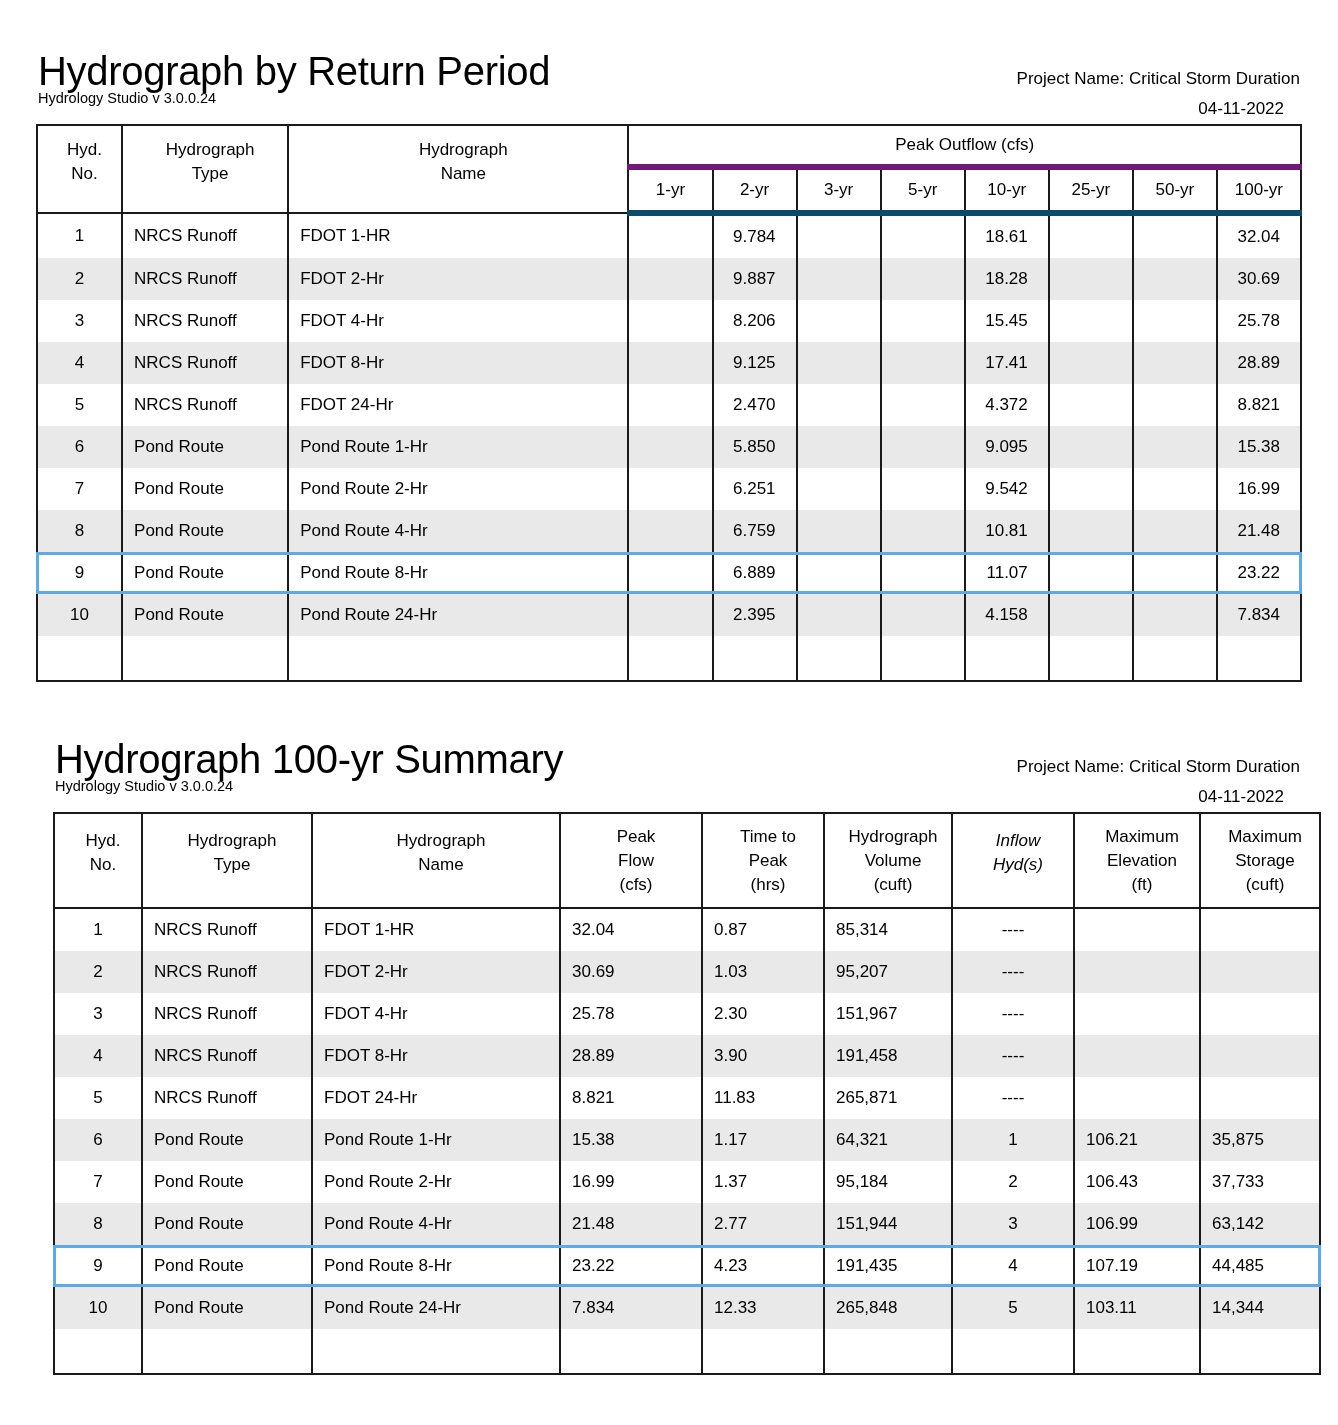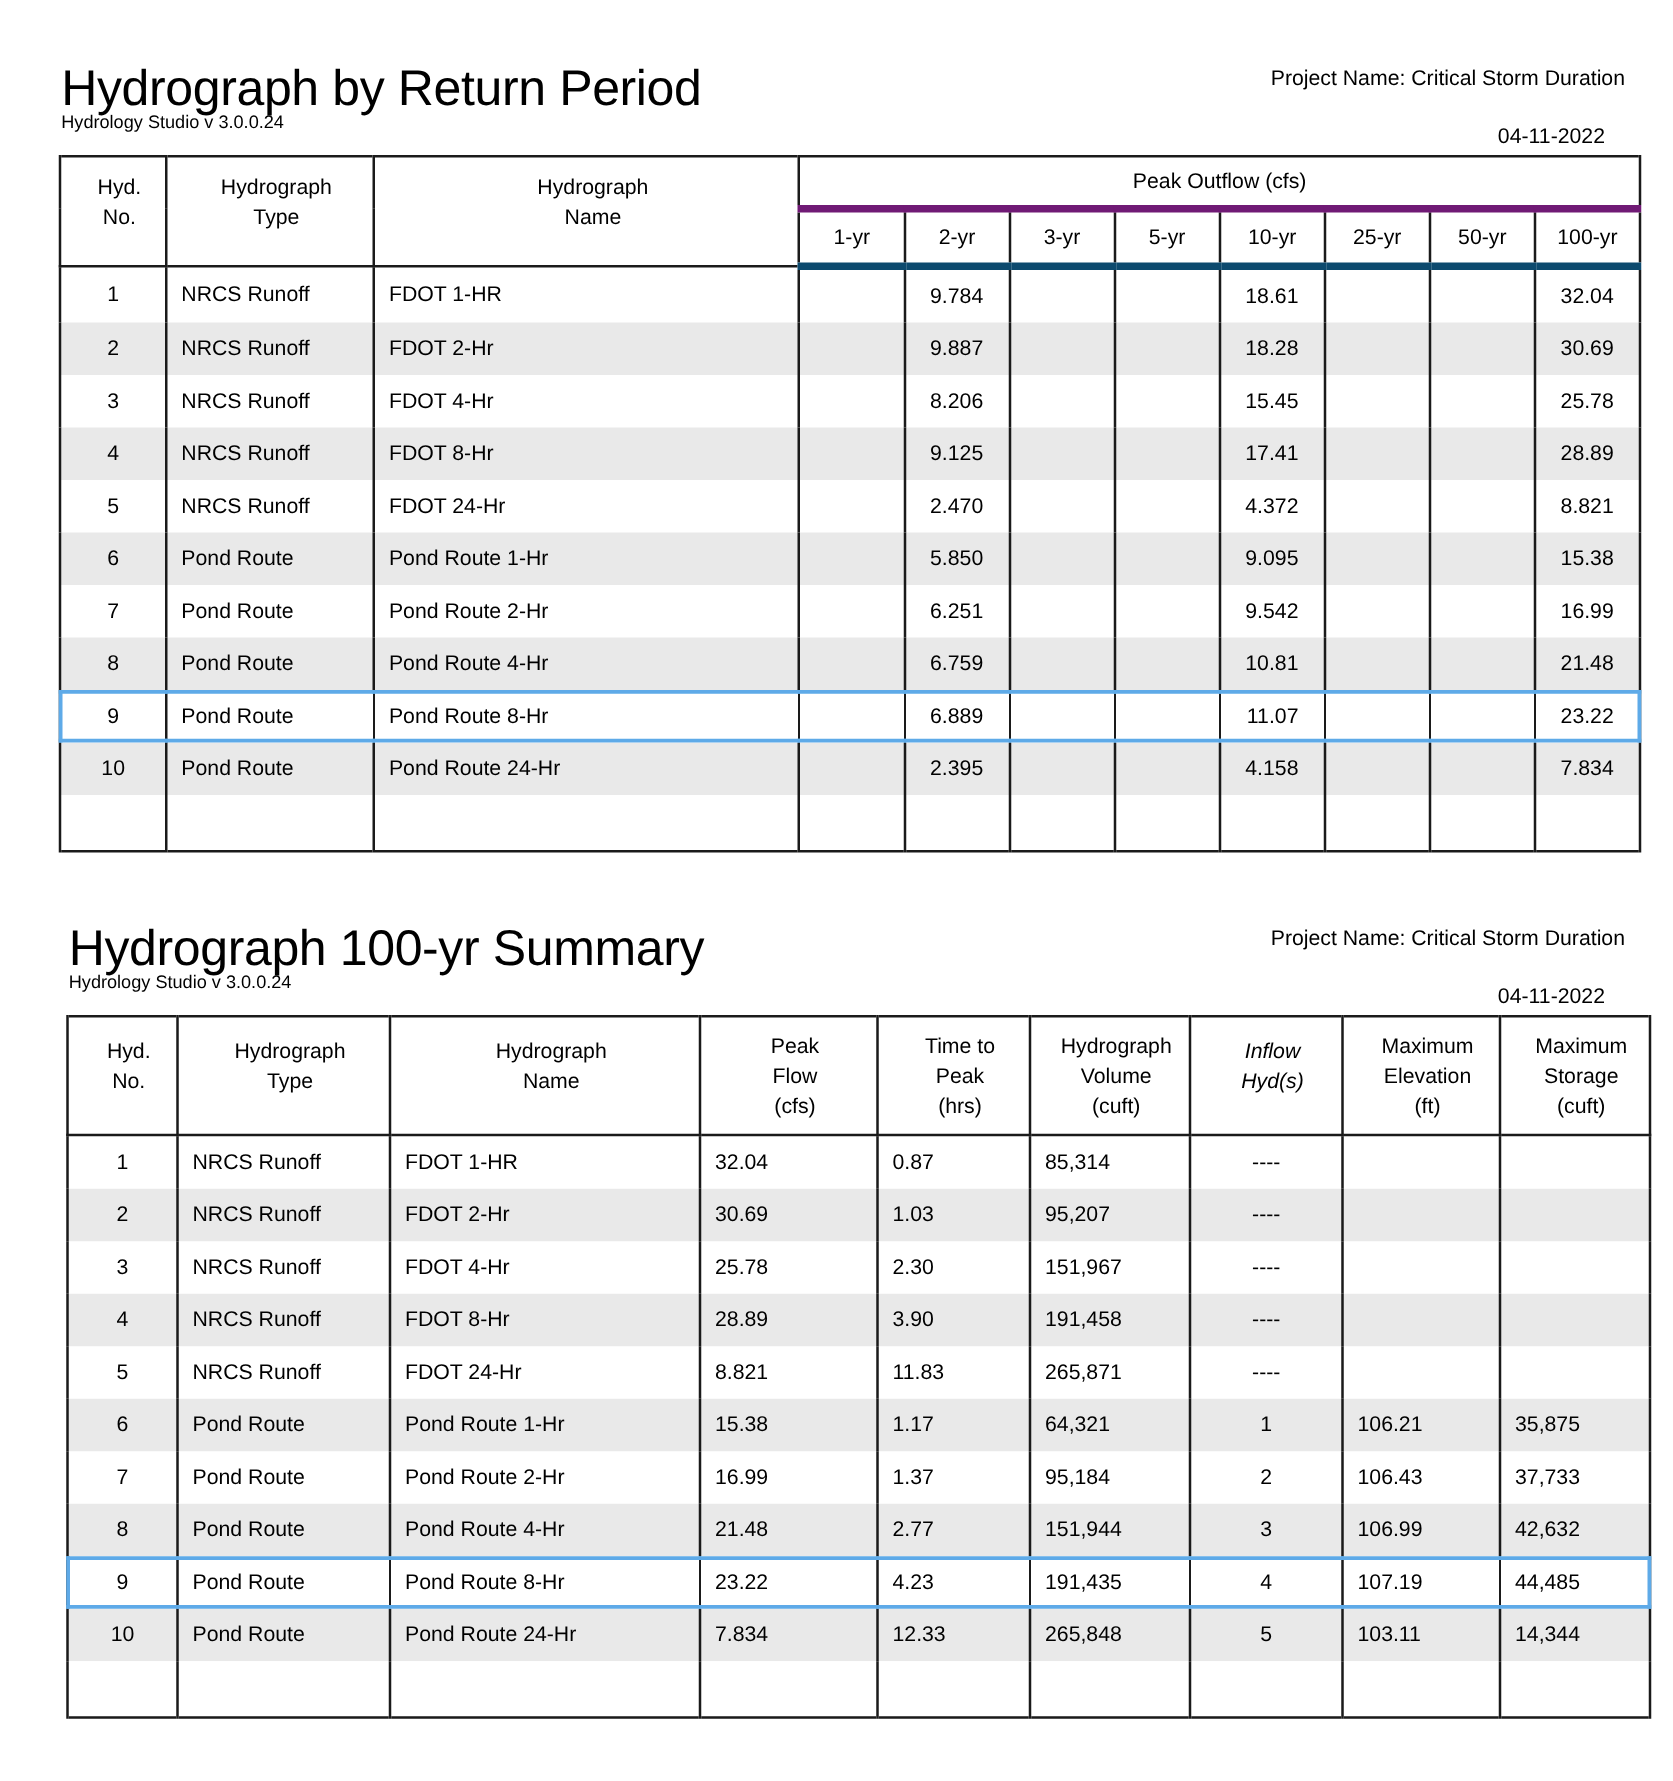--- a/index.html
+++ b/index.html
@@ -14,21 +14,21 @@
     color: #000000;
     overflow: hidden;
   }
 
   .report-section {
     position: relative;
     padding: 0 36px;
     box-sizing: border-box;
   }
 
-  .section-one { padding-top: 46px; margin-left: 11px; }
+  .section-one { padding-top: 46px; }
   .section-two { padding-top: 52px; margin-left: 17px; }
 
   
   .sec-head {
     position: relative;
     height: 78px;
   }
   .title {
     position: absolute;
     left: 2px;
@@ -44,21 +44,21 @@
     left: 2px;
     top: 43px;
     font-size: 14.5px;
     font-weight: 400;
     line-height: 18px;
     white-space: nowrap;
   }
   .proj-name {
     position: absolute;
     right: 2px;
-    top: 6px;
+    top: 22px;
     font-size: 17px;
     line-height: 22px;
     white-space: nowrap;
   }
   .proj-date {
     position: absolute;
     right: 18px;
     top: 52px;
     font-size: 17px;
     line-height: 22px;
@@ -892,21 +892,21 @@
           <td>
             <div class="cell">151,944</div>
           </td>
           <td>
             <div class="cell c">3</div>
           </td>
           <td>
             <div class="cell">106.99</div>
           </td>
           <td>
-            <div class="cell">42,632</div>
+            <div class="cell">63,142</div>
           </td>
         </tr>
         <tr class="sel">
           <td>
             <div class="cell c">9</div>
           </td>
           <td>
             <div class="cell">Pond Route</div>
           </td>
           <td>

